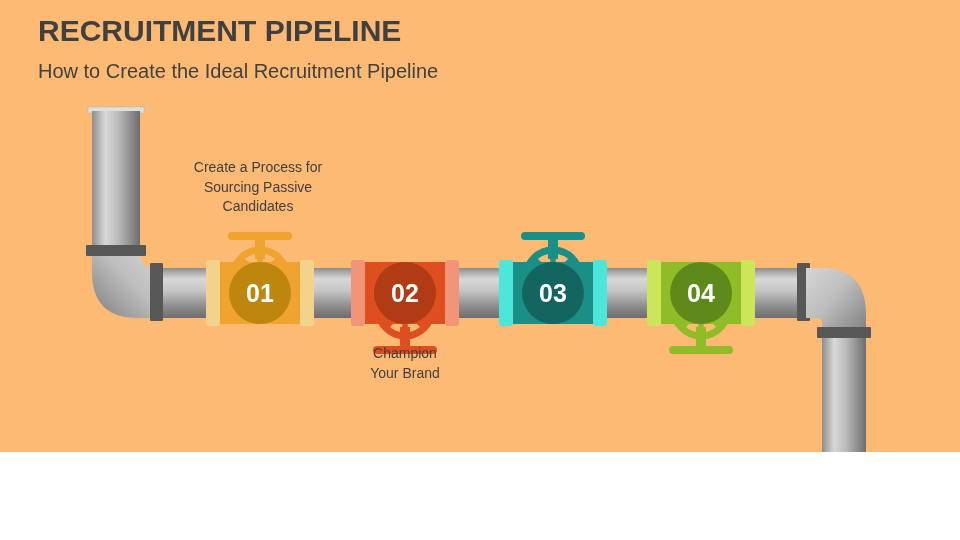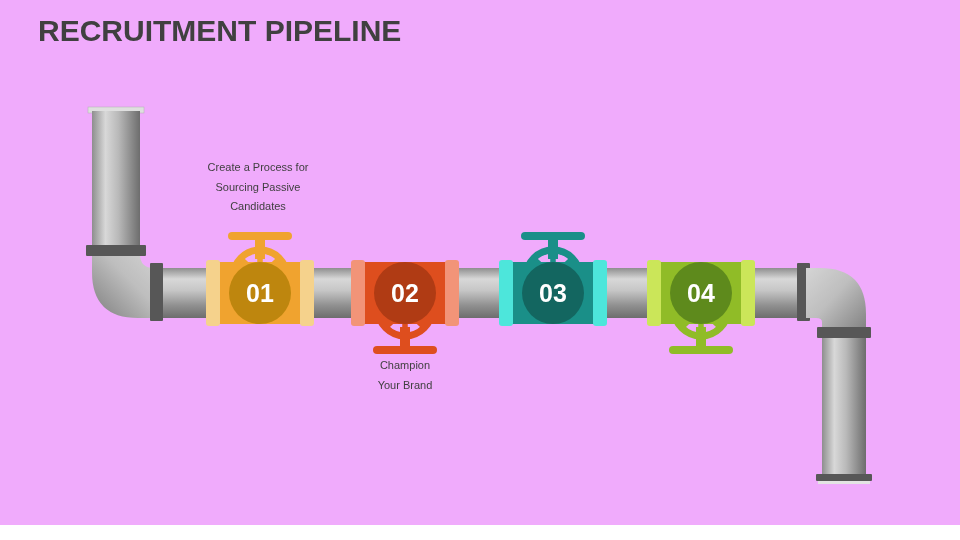--- a/index.html
+++ b/index.html
@@ -1,50 +1,51 @@
 <!DOCTYPE html>
 <html><head>
 <meta charset="utf-8">
 <style>
   html,body { margin:0; padding:0; }
   body { font-family:"Liberation Sans", sans-serif; }
   .slide {
-    position:relative; width:960px; height:525px;
-    background:#f0abfc; overflow:hidden;
+    position:relative; width:960px; height:452px;
+    background:#fdba74; overflow:hidden;
   }
   .slide-title {
     position:absolute; left:38px; top:14px; margin:0;
     font-size:30px; font-weight:700; color:#404040; letter-spacing:0px;
   }
   .slide-subtitle {
     position:absolute; left:38px; top:60px; margin:0;
     font-size:20px; font-weight:400; color:#404040;
   }
   .diagram-svg { position:absolute; left:0; top:0; }
   .stage-label {
     position:absolute; width:200px; margin-left:-100px;
-    text-align:center; font-size:11px; line-height:19.5px;
+    text-align:center; font-size:14px; line-height:19.5px;
     color:#3F3F3F; white-space:pre-line;
   }
   .lbl-1 { left:258px; top:158px; }
-  .lbl-2 { left:405px; top:356px; }
+  .lbl-2 { left:405px; top:344px; }
   .lbl-3 { left:553px; top:158px; }
   .lbl-4 { left:701px; top:356px; }
   .valve-num {
     font-family:"Liberation Sans", sans-serif;
     font-size:25px; font-weight:700; fill:#FFFFFF;
     text-anchor:middle;
   }
 </style>
 </head>
 <body>
 
 <div class="slide">
 
   <h1 class="slide-title">RECRUITMENT PIPELINE</h1>
+  <h2 class="slide-subtitle">How to Create the Ideal Recruitment Pipeline</h2>
 
   <svg class="diagram-svg" width="960" height="540" viewBox="0 0 960 540">
     <defs>
       <linearGradient id="gh" x1="0" y1="0" x2="0" y2="1">
         <stop offset="0" stop-color="#8E8E8E"></stop>
         <stop offset="0.22" stop-color="#D8D8D8"></stop>
         <stop offset="0.45" stop-color="#C6C6C6"></stop>
         <stop offset="0.75" stop-color="#909090"></stop>
         <stop offset="1" stop-color="#6D6D6D"></stop>
       </linearGradient>

